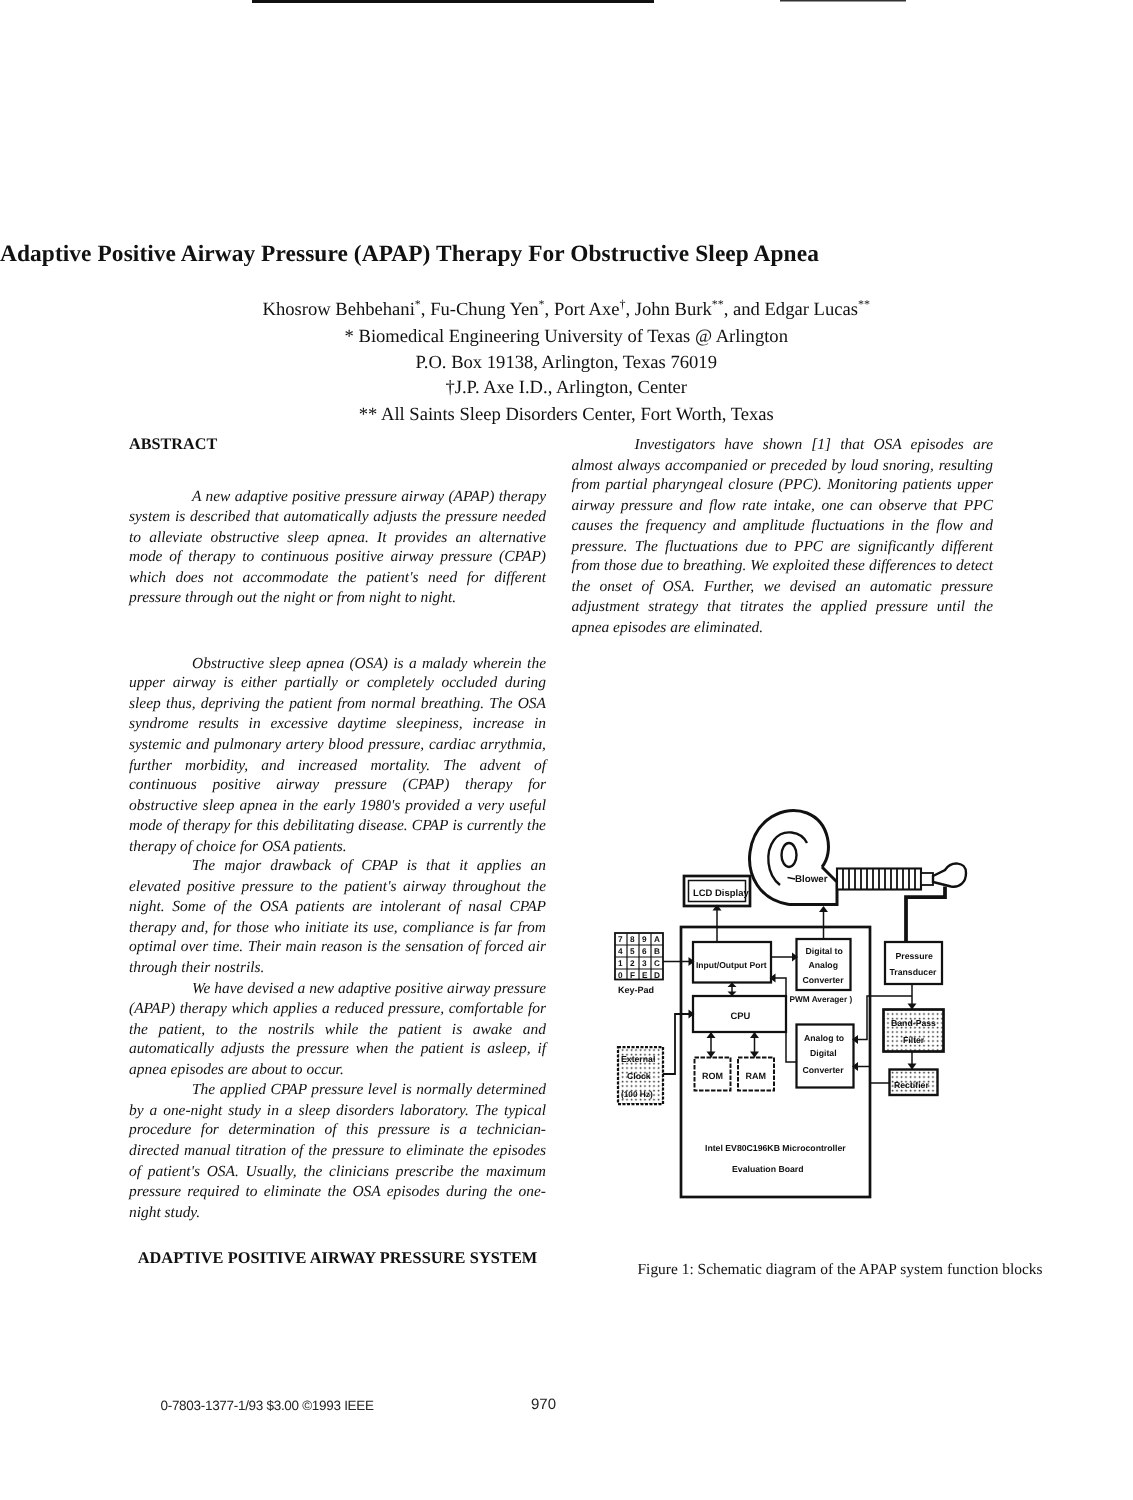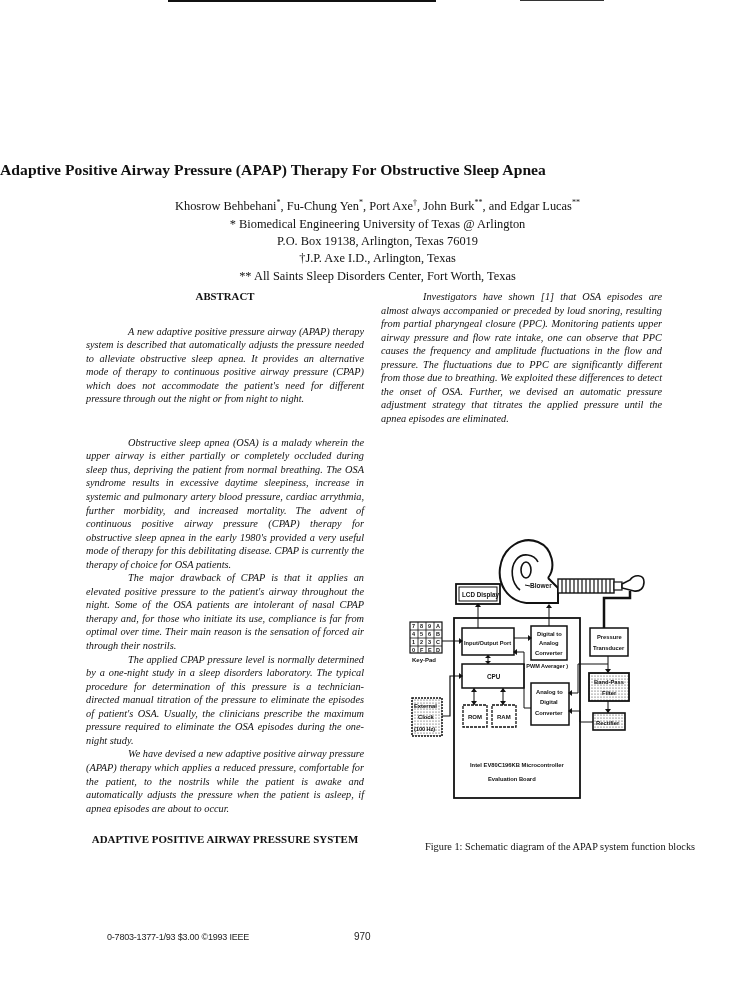--- a/index.html
+++ b/index.html
@@ -8,21 +8,21 @@
     .topline { position: absolute; top: 0; left: 168px; width: 268px; height: 2px; background: #111; }
     .topline2 { position: absolute; top: 0; left: 520px; width: 84px; height: 1px; background: #333; }
     .title { position: absolute; top: 161px; left: 0; width: 755px; text-align: left;
              font-weight: bold; font-size: 15.6px; letter-spacing: 0.05px; }
     .authors { position: absolute; top: 194px; left: 0; width: 755px; text-align: center;
                font-size: 12.4px; line-height: 17.4px; }
     .authors sup { font-size: 8px; }
     .col { position: absolute; font-size: 10.3px; line-height: 13.55px; text-align: justify; }
     .col-left { left: 86px; top: 290px; width: 278px; }
     .col-right { left: 381px; top: 290px; width: 281px; }
-    .hdr { text-align: center; font-weight: bold; font-size: 10.8px; margin: 0; }
+    .hdr { text-align: left; font-weight: bold; font-size: 10.8px; margin: 0; }
     p { margin: 0; text-indent: 42px; font-style: italic; }
     .gap-abs { height: 13px; }
     .sechead { font-weight: bold; font-size: 10.9px; text-align: center; margin-top: 18px; letter-spacing: 0.05px; }
     .figure { position: absolute; left: 408px; top: 528px; width: 280px; height: 285px; }
     .caption { position: absolute; left: 381px; top: 840px; width: 300px; font-size: 10.3px; line-height: 13.6px; margin-left: 44px; }
     .footer { position: absolute; top: 932px; left: 107px; font-family: "Liberation Sans", sans-serif;
               font-size: 9px; color: #222; letter-spacing: -0.2px; }
     .pageno { position: absolute; top: 931px; left: 354px; font-family: "Liberation Sans", sans-serif;
               font-size: 10px; color: #222; }
     svg text { font-family: "Liberation Sans", "DejaVu Sans", sans-serif; font-weight: bold; }
@@ -38,35 +38,35 @@
 <div class="authors">
   <div>
     <span>Khosrow Behbehani</span><sup>*</sup>,
     <span>Fu-Chung Yen</span><sup>*</sup>,
     <span>Port Axe</span><sup>†</sup>,
     <span>John Burk</span><sup>**</sup>,
     <span>and Edgar Lucas</span><sup>**</sup>
   </div>
   <div>* Biomedical Engineering University of Texas @ Arlington</div>
   <div>P.O. Box 19138,  Arlington, Texas 76019</div>
-  <div>†J.P. Axe  I.D., Arlington, Texas</div>
+  <div>†J.P. Axe  I.D., Arlington, Center</div>
   <div>** All Saints Sleep Disorders Center, Fort Worth, Texas</div>
 </div>
 
 <div class="col col-left">
   <div class="hdr">ABSTRACT</div>
   <div class="gap-abs"></div>
   <div style="height:8px"></div>
   <p>A new adaptive positive pressure airway (APAP) therapy system is described that automatically adjusts the pressure needed to alleviate obstructive sleep apnea. It provides an alternative mode of therapy to continuous positive airway pressure (CPAP) which does not accommodate the patient's need for different pressure through out the night or from night to night.</p>
   <div style="height:14px"></div>
   <div style="height:16px"></div>
   <p>Obstructive sleep apnea (OSA) is a malady wherein the upper airway is either partially or completely occluded during sleep thus, depriving the patient from normal breathing. The OSA syndrome results in excessive daytime sleepiness, increase in systemic and pulmonary artery blood pressure, cardiac arrythmia, further morbidity, and increased mortality. The advent of continuous positive airway pressure (CPAP) therapy for obstructive sleep apnea in the early 1980's provided a very useful mode of therapy for this debilitating disease. CPAP is currently the therapy of choice for OSA patients.</p>
   <p>The major drawback of CPAP is that it applies an elevated positive pressure to the patient's airway throughout the night. Some of the OSA patients are intolerant of nasal CPAP therapy and, for those who initiate its use, compliance is far from optimal over time. Their main reason is the sensation of forced air through their nostrils.</p>
+  <p>We have devised a new adaptive positive airway pressure (APAP) therapy which applies a reduced pressure, comfortable for the patient, to the nostrils while the patient is awake and automatically adjusts the pressure when the patient is asleep, if apnea episodes are about to occur.</p>
   <p>The applied CPAP pressure level is normally determined by a one-night study in a sleep disorders laboratory. The typical procedure for determination of this pressure is a  technician-directed manual titration of the pressure to eliminate the episodes of patient's OSA. Usually, the clinicians prescribe the maximum pressure required to eliminate the OSA episodes during the one-night study.</p>
-  <p>We have devised a new adaptive positive airway pressure (APAP) therapy which applies a reduced pressure, comfortable for the patient, to the nostrils while the patient is awake and automatically adjusts the pressure when the patient is asleep, if apnea episodes are about to occur.</p>
   <div class="sechead">ADAPTIVE POSITIVE AIRWAY PRESSURE SYSTEM</div>
 </div>
 
 <div class="col col-right">
   <p>Investigators have shown [1] that OSA episodes are almost always accompanied or preceded by loud snoring, resulting from partial pharyngeal closure (PPC). Monitoring patients upper airway pressure and flow rate intake, one can observe that PPC causes the frequency and amplitude fluctuations in the flow and pressure. The fluctuations due to PPC are significantly different from those due to breathing. We exploited these differences to detect the onset of OSA. Further, we devised an automatic pressure adjustment strategy that titrates the applied pressure until the apnea episodes are eliminated.</p>
 </div>
 
 <div class="figure">
   <svg width="280" height="285" viewBox="0 0 280 285" xmlns="http://www.w3.org/2000/svg">
     <defs>

